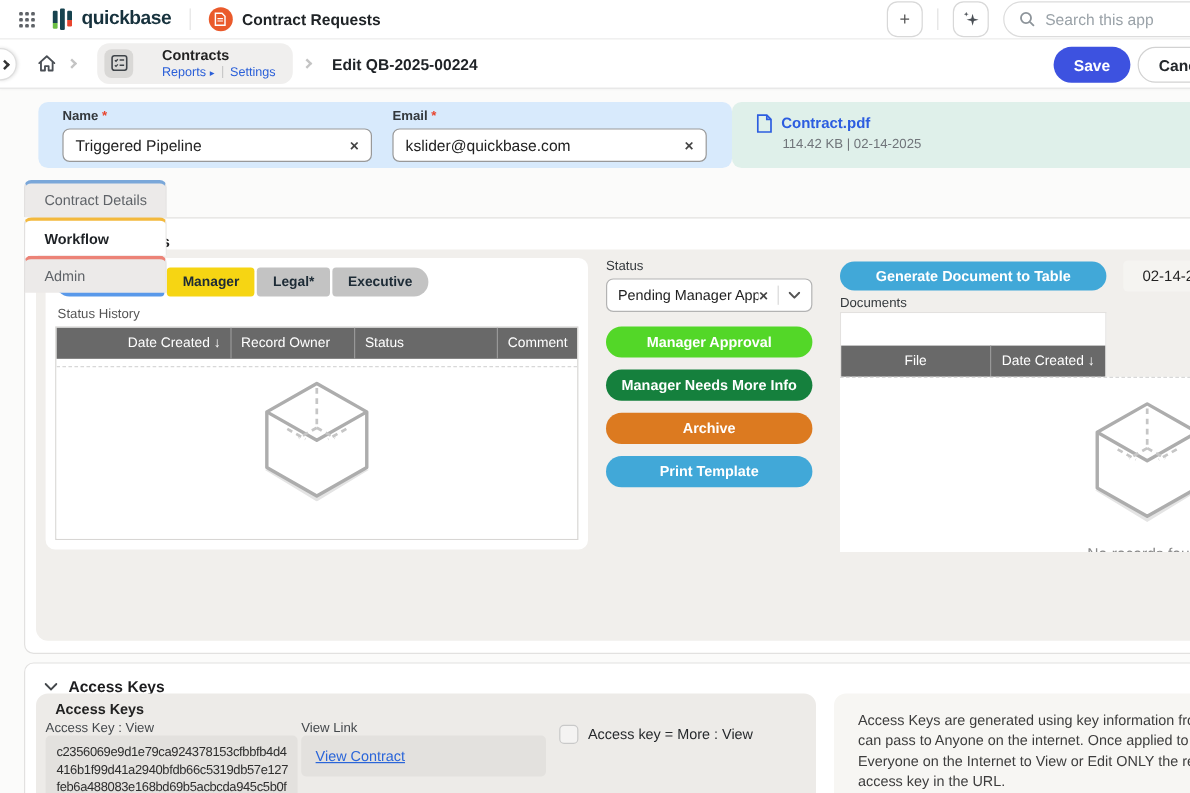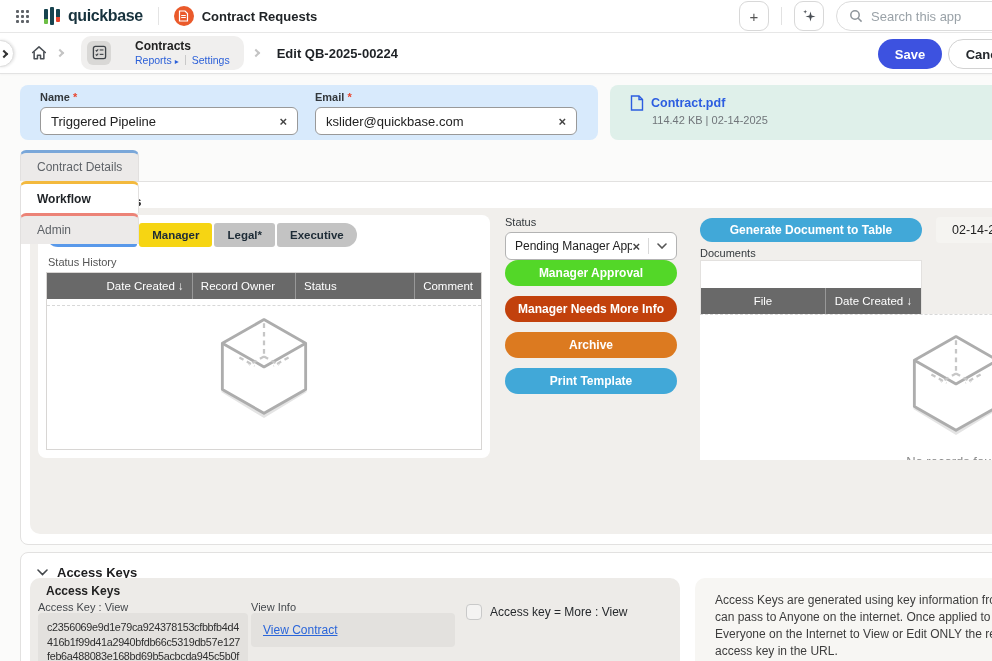--- a/index.html
+++ b/index.html
@@ -53,21 +53,21 @@
   .pill-links .sep { width:1px; height:10px; background:#c9c9c9; }
   .pill-links span { cursor:pointer; }
   .crumb-title { font-size:13px; font-weight:700; color:#1e2226; margin-left:9px; }
   .btn { display:flex; align-items:center; justify-content:center; border-radius:15px; height:30px;
          font-size:13px; font-weight:700; cursor:pointer; }
   .save-btn { position:absolute; left:878px; top:6px; width:64px; color:#fff; background:#3d52e0; }
   .cancel-btn { position:absolute; left:948px; top:6px; width:78px; color:#24282c; background:#fff;
                 border:1px solid #d2d2d2; }
 
   
-  .panel-blue { position:absolute; left:20px; top:85px; width:578px; height:55px; background:#d8eafc; border-radius:8px; }
+  .panel-blue { position:absolute; left:32px; top:85px; width:578px; height:55px; background:#d8eafc; border-radius:8px; }
   .fgroup { position:absolute; top:6px; }
   .flabel { font-size:11px; font-weight:700; color:#33383c; margin-bottom:4px; }
   .req { color:#e8452e; }
   .finput { height:28px; background:#fff; border:1px solid #999; border-radius:6px; display:flex;
             align-items:center; padding:0 10px; font-size:13px; color:#222; }
   .clear-x { margin-left:auto; font-size:13px; font-weight:700; color:#444; cursor:pointer; line-height:1; }
   .panel-mint { position:absolute; left:610px; top:85px; width:494px; height:55px; background:#dff0ea; border-radius:8px; }
   .attach-row { position:absolute; left:20px; top:10px; display:flex; align-items:center; gap:7px; }
   .attach-link { font-size:12.5px; font-weight:600; color:#2c5de0; cursor:pointer; }
   .attach-meta { position:absolute; left:42px; top:29px; font-size:11px; color:#70757a; }
@@ -113,21 +113,21 @@
 
   
   .midcol { position:absolute; left:505px; top:216px; width:172px; }
   .sm-label { font-size:11px; color:#33383c; margin-bottom:4px; }
   .statusSel { height:28px; background:#fff; border:1px solid #b3b3b3; border-radius:6px; display:flex;
                align-items:center; padding:0 9px; font-size:12px; color:#222; cursor:pointer; }
   .statusSel .val { flex:1; white-space:nowrap; overflow:hidden; }
   .selDiv { width:1px; height:16px; background:#d9d9d9; margin:0 8px; }
   .actbtn { height:26px; border-radius:13px; display:flex; align-items:center; justify-content:center;
             color:#fff; font-size:12px; font-weight:700; margin-top:10px; cursor:pointer; }
-  .actbtn.first { margin-top:0; }
+  .actbtn.first { margin-top:12px; }
 
   
   .genrow { position:absolute; left:700px; top:217px; display:flex; align-items:center; }
   .genbtn { width:222px; height:24px; border-radius:12px; color:#fff; font-size:12px; font-weight:700;
             display:flex; align-items:center; justify-content:center; cursor:pointer; }
   .datebox { margin-left:14px; height:26px; background:#f5f4f1; border-radius:4px; padding:0 16px;
              display:flex; align-items:center; font-size:12.5px; color:#222; }
   .docs-label { position:absolute; left:700px; top:247px; font-size:11px; color:#33383c; }
   .doctable { position:absolute; left:700px; top:260px; width:222px; background:#fff; border:1px solid #e3e1df; border-bottom:none; }
   .doc-toolbar { height:27px; background:#fff; }
@@ -330,21 +330,21 @@
     <div class="sm-label">Status</div>
     <div class="statusSel">
       <span class="val">Pending Manager App...</span>
       <span class="clear-x">×</span>
       <span class="selDiv"></span>
       <svg width="10" height="6" viewBox="0 0 10 6">
         <path d="M1 1 L5 5 L9 1" fill="none" stroke="#555" stroke-width="1.6" stroke-linecap="round"></path>
       </svg>
     </div>
     <div class="actbtn first" style="background-color: rgb(83, 215, 40);">Manager Approval</div>
-    <div class="actbtn" style="background-color: #c2410c;">Manager Needs More Info</div>
+    <div class="actbtn" style="background-color: #15803d;">Manager Needs More Info</div>
     <div class="actbtn" style="background-color: rgb(220, 122, 32);">Archive</div>
     <div class="actbtn" style="background-color: rgb(65, 168, 216);">Print Template</div>
   </div>
 
   <div class="genrow">
     <div class="genbtn" style="background-color: rgb(65, 168, 216);">Generate Document to Table</div>
     <div class="datebox">02-14-2025</div>
   </div>
   <div class="docs-label">Documents</div>
   <div class="doctable">
@@ -381,21 +381,21 @@
 
   <div class="graybox graybox2"></div>
   <div class="ak-group-label">Access Keys</div>
   <div class="ak-key-label">Access Key : View</div>
   <div class="hashbox">
     <div>c2356069e9d1e79ca924378153cfbbfb4d4</div>
     <div>416b1f99d41a2940bfdb66c5319db57e127</div>
     <div>feb6a488083e168bd69b5acbcda945c5b0f</div>
 
   </div>
-  <div class="vl-label">View Info</div>
+  <div class="vl-label">View Link</div>
   <div class="vlbox">
     <a>View Contract</a>
   </div>
   <div class="ak-check">
     <div class="cbx"></div>
     <span>Access key = More : View</span>
   </div>
   <div class="infobox">
     <div class="line">Access Keys are generated using key information from this record</div>
     <div class="line">can pass to Anyone on the internet. Once applied to a role in custo</div>

